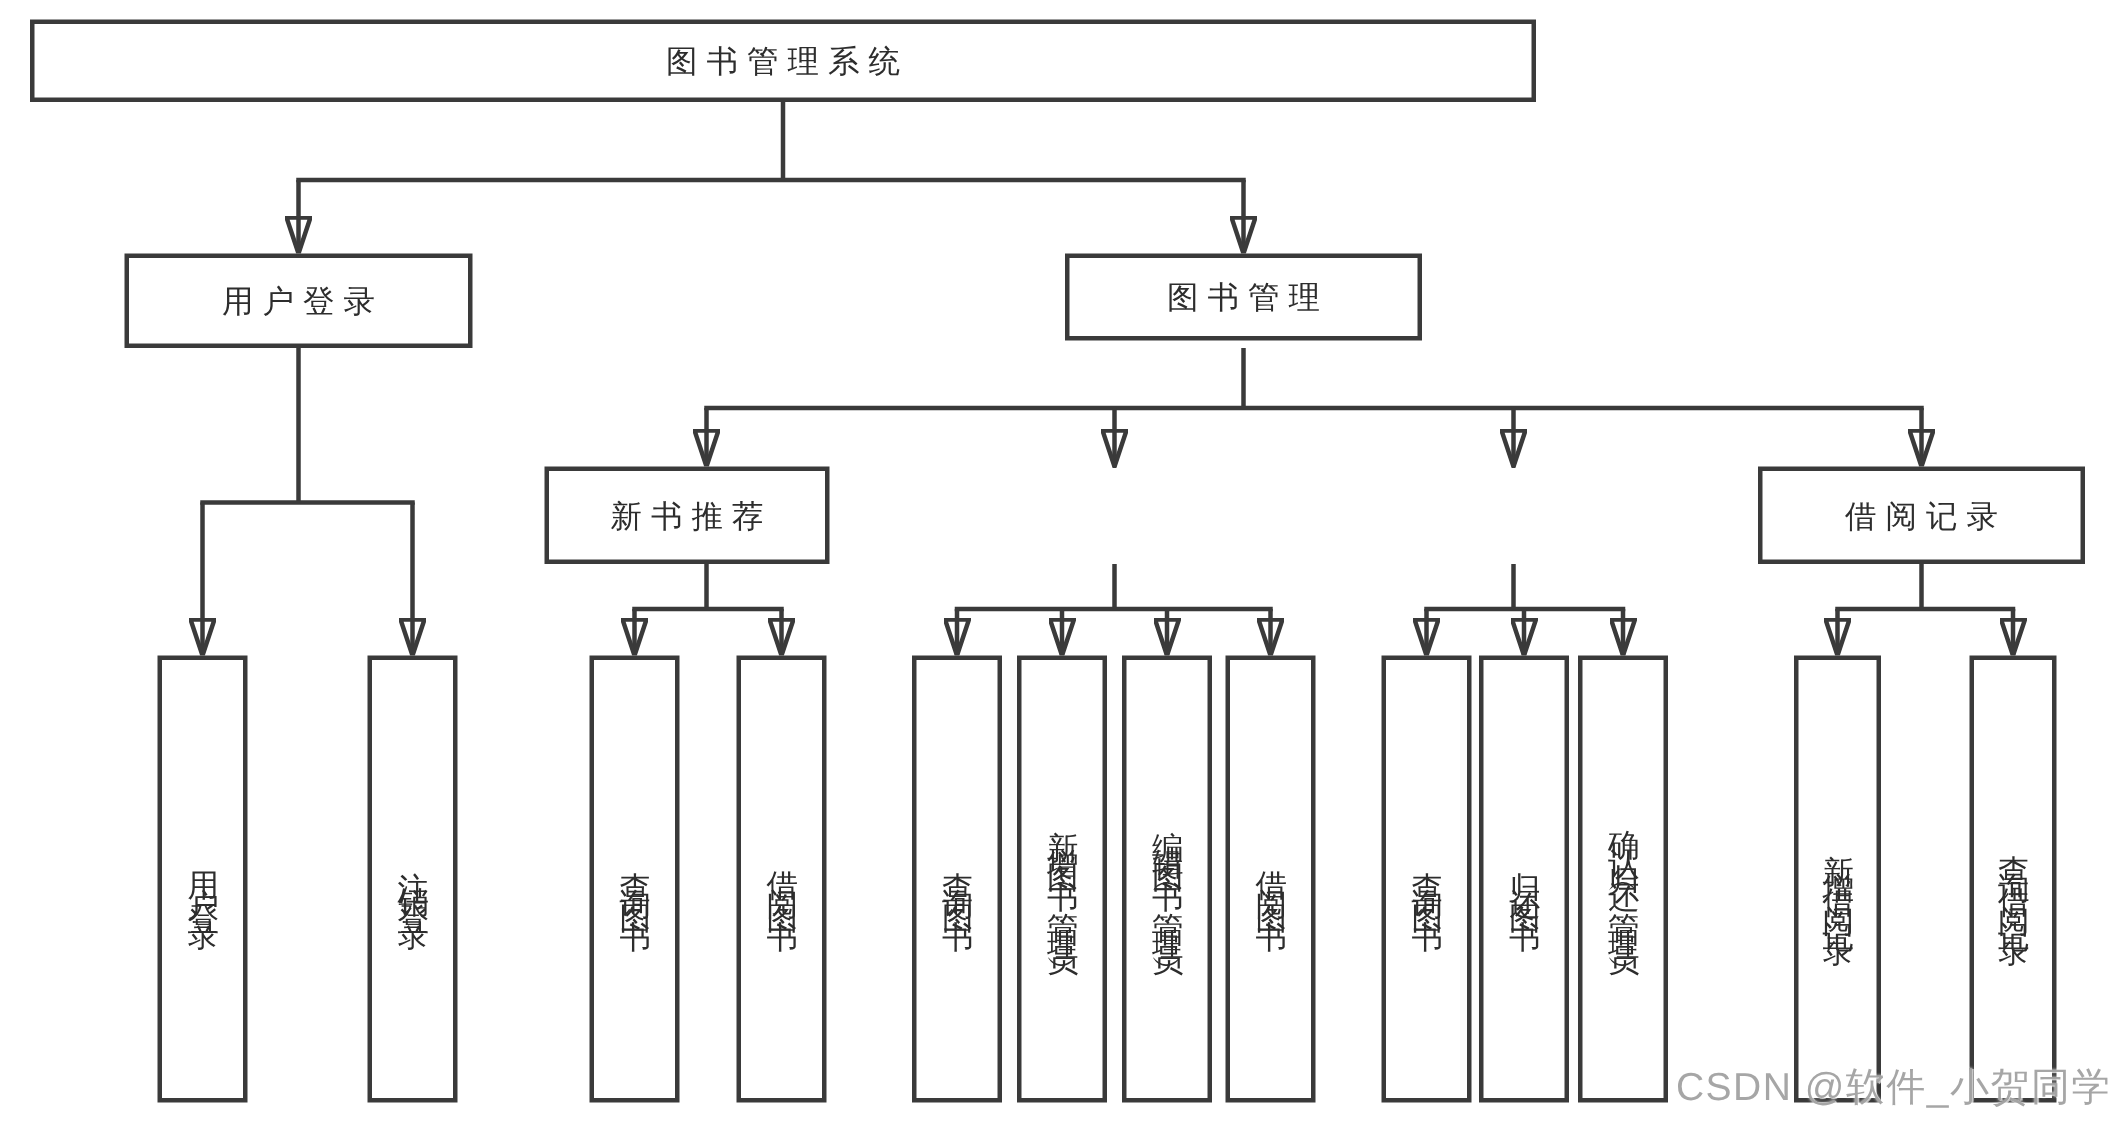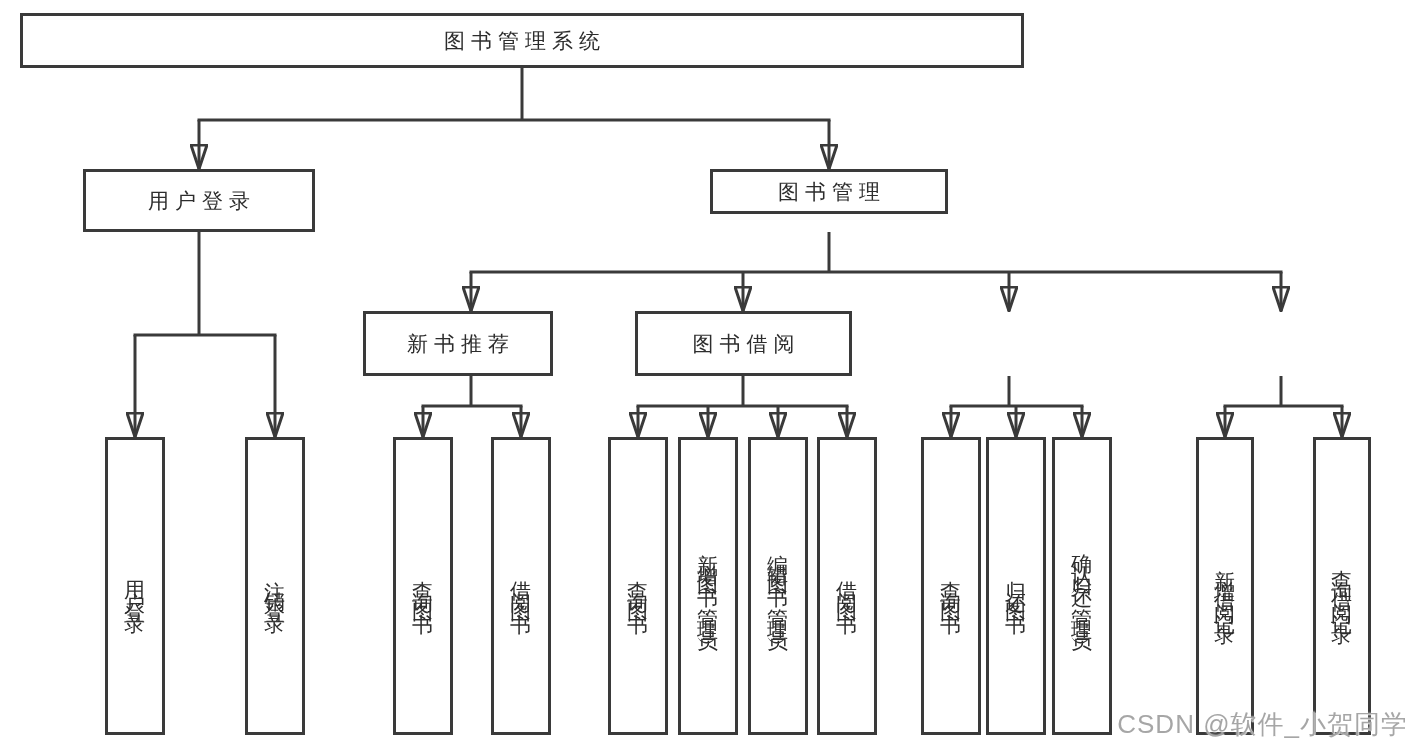--- a/index.html
+++ b/index.html
@@ -121,24 +121,24 @@
       <path d="M1281,376 V406"></path>
       <path class="cap" d="M1225,406 H1342"></path>
       <path d="M1225,406 V437" marker-end="url(#ah)"></path>
       <path d="M1342,406 V437" marker-end="url(#ah)"></path>
     </g>
   </svg>
 
   <div class="node h" style="left:20px; top:13px; width:1004px; height:55px">图书管理系统</div>
 
   <div class="node h" style="left:83px; top:169px; width:232px; height:63px">用户登录</div>
-  <div class="node h" style="left:710px; top:169px; width:238px; height:45px">图书管理</div>
+  <div class="node h" style="left:710px; top:169px; width:238px; height:58px">图书管理</div>
 
   <div class="node h" style="left:363px; top:311px; width:190px; height:65px">新书推荐</div>
-  <div class="node h" style="left:635px; top:311px; width:217px; height:65px">图书借阅</div>
+  <div class="node h" style="left:1172px; top:311px; width:218px; height:65px">借阅记录</div>
 
   <div class="node v" style="left:105px; top:437px; width:60px; height:298px">
     <span class="vtext">用户登录</span>
   </div>
   <div class="node v" style="left:245px; top:437px; width:60px; height:298px">
     <span class="vtext">注销登录</span>
   </div>
 
   <div class="node v" style="left:393px; top:437px; width:60px; height:298px">
     <span class="vtext">查询图书</span>

